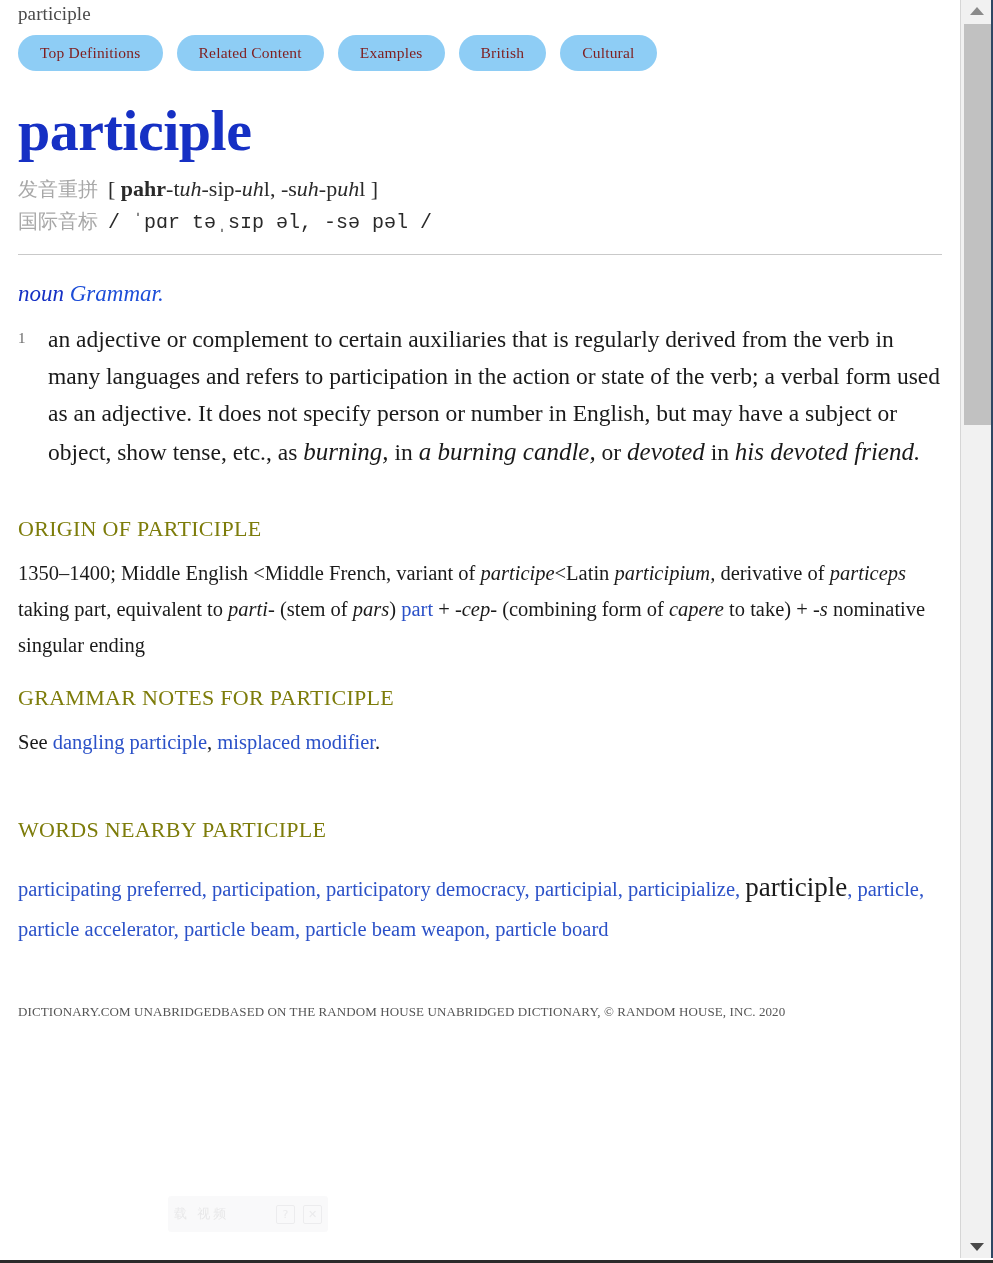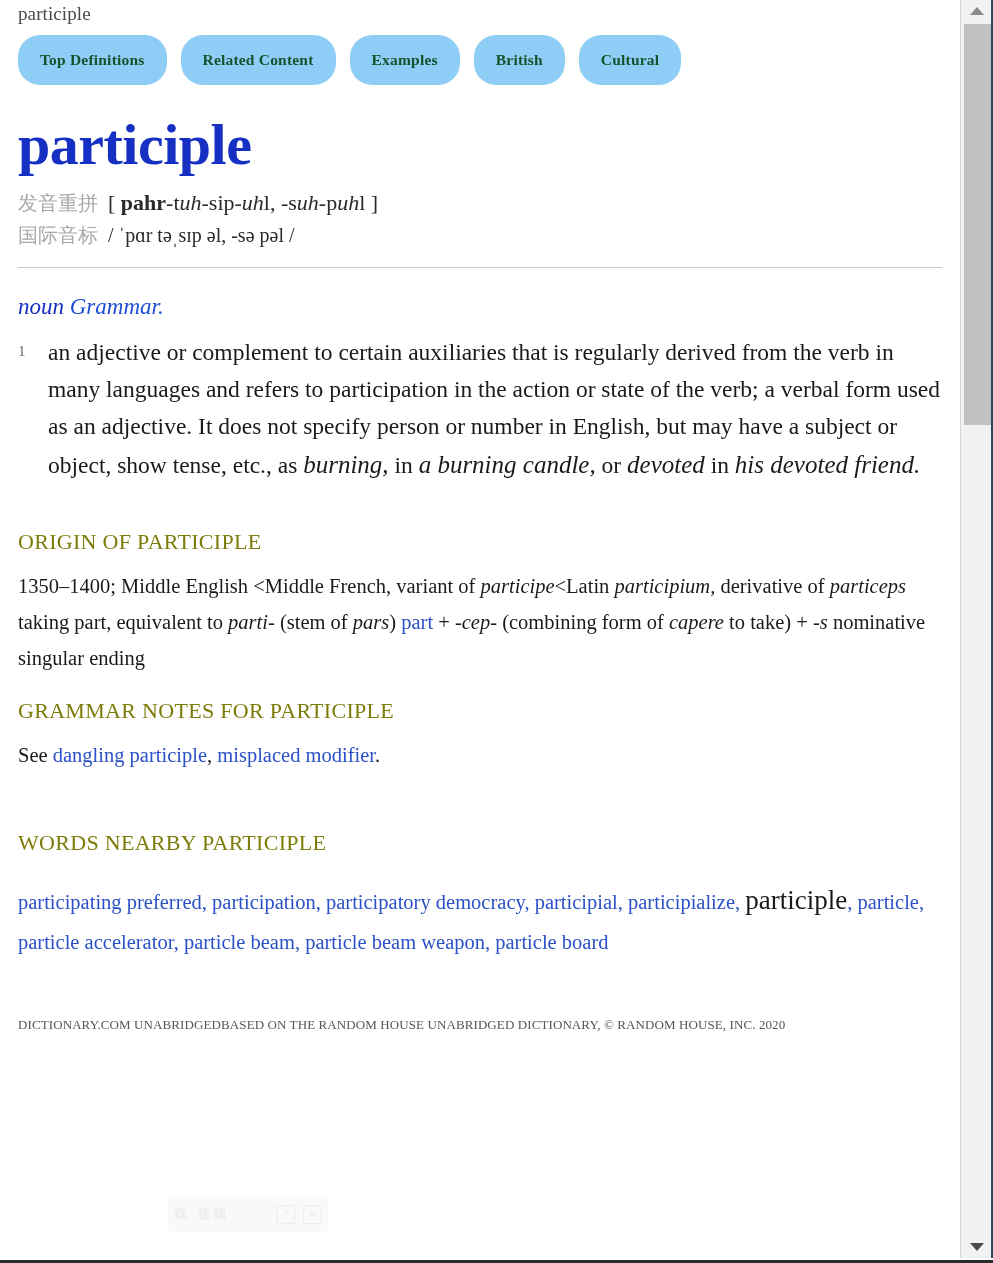--- a/index.html
+++ b/index.html
@@ -49,29 +49,29 @@
   
   .tabs {
     display: flex;
     align-items: center;
     gap: 14px;
     margin-top: 12px;
   }
   .pill {
     background: #8ecdf5;
     border-radius: 22px;
-    height: 50px;
+    height: 36px;
     display: flex;
     align-items: center;
     justify-content: center;
     padding: 0 22px;
     font-family: "Liberation Serif", "DejaVu Serif", serif;
-    font-weight: bold;
+    font-weight: normal;
     font-size: 15.5px;
-    color: #14532d;
+    color: #7f1d1d;
     white-space: nowrap;
     cursor: pointer;
     letter-spacing: .2px;
   }
 
   
   .headword {
     margin-top: 30px;
     font-size: 58px;
     font-weight: bold;
@@ -92,21 +92,21 @@
   .pron-label {
     color: #a8a8a8;
     font-family: "DejaVu Sans", sans-serif;
     font-size: 20px;
     margin-right: 10px;
   }
   .pron-val { color: #2a2a2a; }
   .pron-val b { font-weight: bold; }
   .pron-val i { font-style: italic; }
   .ipa {
-    font-family: Liberation Serif, serif;
+    font-family: Liberation Mono, monospace;
     font-size: 20px;
     color: #2a2a2a;
   }
 
   hr.rule {
     border: 0;
     border-top: 1px solid #c9c9c9;
     margin: 16px 0 0 0;
   }
 

